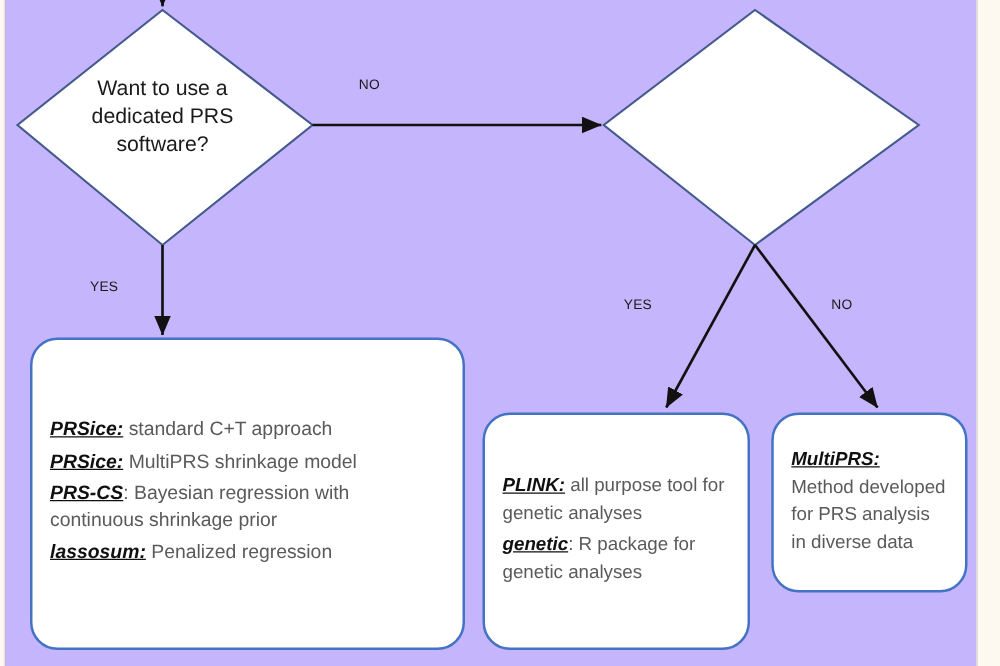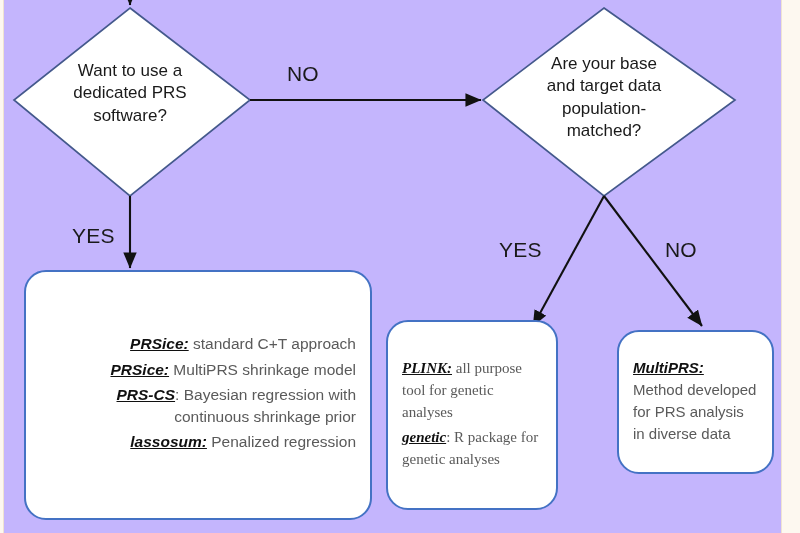--- a/index.html
+++ b/index.html
@@ -81,21 +81,21 @@
   }
   .entry .desc { color: #5a5a5a; }
 
   #box-left  .entry { font-size: 15.5px; line-height: 1.44; margin-bottom: 3px; }
   #box-mid   .entry { font-size: 15px;   line-height: 1.48; margin-bottom: 3px; }
   #box-right .entry { font-size: 15px;   line-height: 1.48; }
 
   
   .edge-label {
     position: absolute;
-    font-size: 21px;
+    font-size: 11px;
     color: #1a1a1a;
     letter-spacing: 0.2px;
     pointer-events: none;
   }
 </style>
 </head>
 <body>
 
 <div id="canvas">
 
@@ -123,51 +123,47 @@
 
     <line x1="604" y1="196" x2="533" y2="326" stroke="#111111" stroke-width="2.1" marker-end="url(#ah)"></line>
 
     <line x1="604" y1="196" x2="702" y2="326" stroke="#111111" stroke-width="2.1" marker-end="url(#ah)"></line>
   </svg>
 
   <div class="diamond-text" style="left:48px; top:60px; width:164px;">Want to use a
 dedicated PRS
 software?</div>
 
-  <div class="diamond-text" style="left:518px; top:53px; width:172px;">Are your base
-and target data
-population-
-matched?</div>
 
   <div class="edge-label" style="left:287px; top:62px;">NO</div>
 
   <div class="edge-label" style="left:72px; top:224px;">YES</div>
 
   <div class="edge-label" style="left:499px; top:238px;">YES</div>
 
   <div class="edge-label" style="left:665px; top:238px;">NO</div>
 
-  <div class="rbox" id="box-left" style="left:24px; top:270px; width:348px; height:250px;text-align:right;">
+  <div class="rbox" id="box-left" style="left:24px; top:270px; width:348px; height:250px;">
     <div class="rbox-inner">
       <p class="entry">
         <span class="nm">PRSice:</span><span class="desc"> standard C+T approach</span>
       </p>
       <p class="entry">
         <span class="nm">PRSice:</span><span class="desc"> MultiPRS shrinkage model</span>
       </p>
       <p class="entry">
         <span class="nm">PRS-CS</span><span class="desc">: Bayesian regression with continuous shrinkage prior</span>
       </p>
       <p class="entry">
         <span class="nm">lassosum:</span><span class="desc"> Penalized regression</span>
       </p>
     </div>
   </div>
 
-  <div class="rbox" id="box-mid" style="left:386px; top:320px; width:172px; height:190px;font-family:Liberation Serif, serif;">
+  <div class="rbox" id="box-mid" style="left:386px; top:330px; width:214px; height:190px;">
     <div class="rbox-inner">
       <p class="entry">
         <span class="nm">PLINK:</span><span class="desc"> all purpose tool for genetic analyses</span>
       </p>
       <p class="entry">
         <span class="nm">genetic</span><span class="desc">: R package for genetic analyses</span>
       </p>
     </div>
   </div>
 

